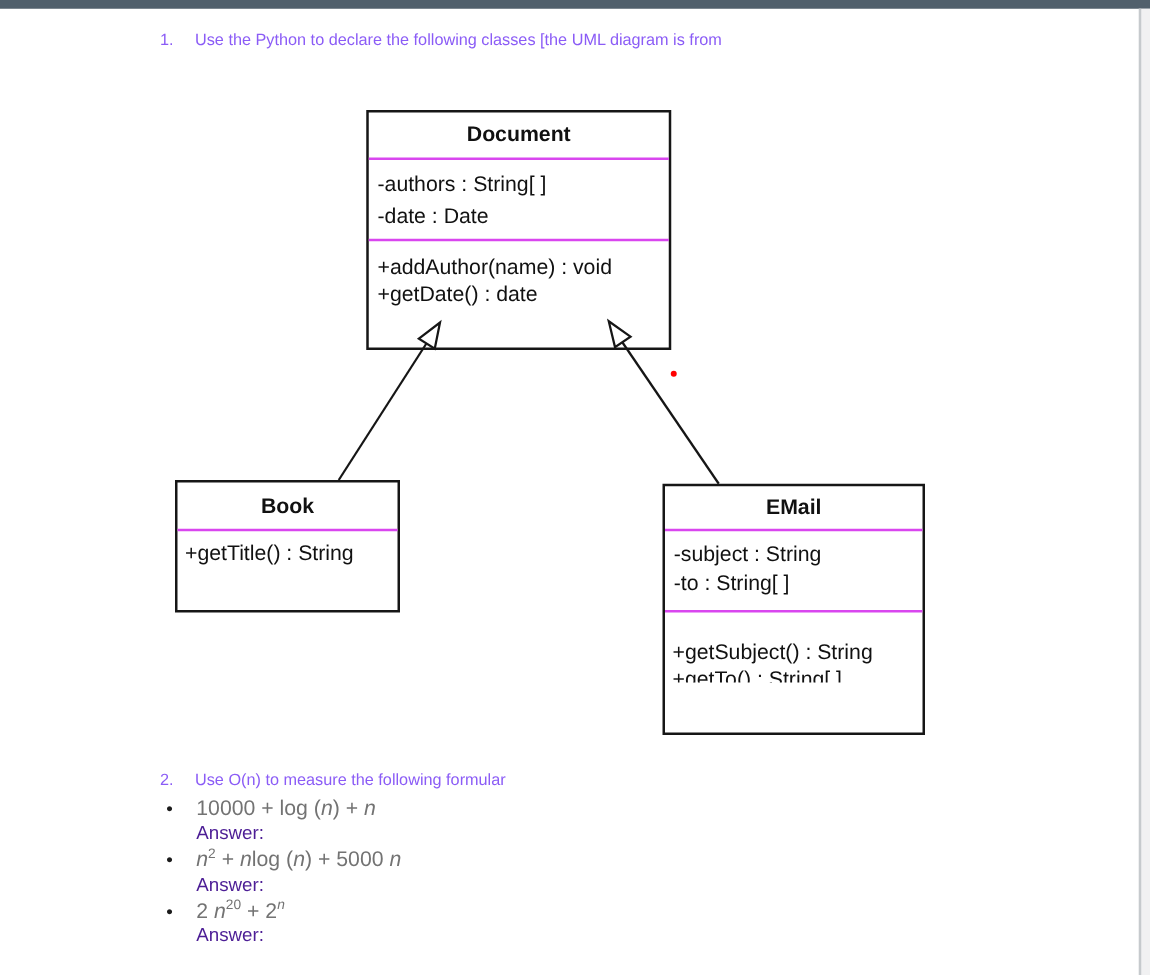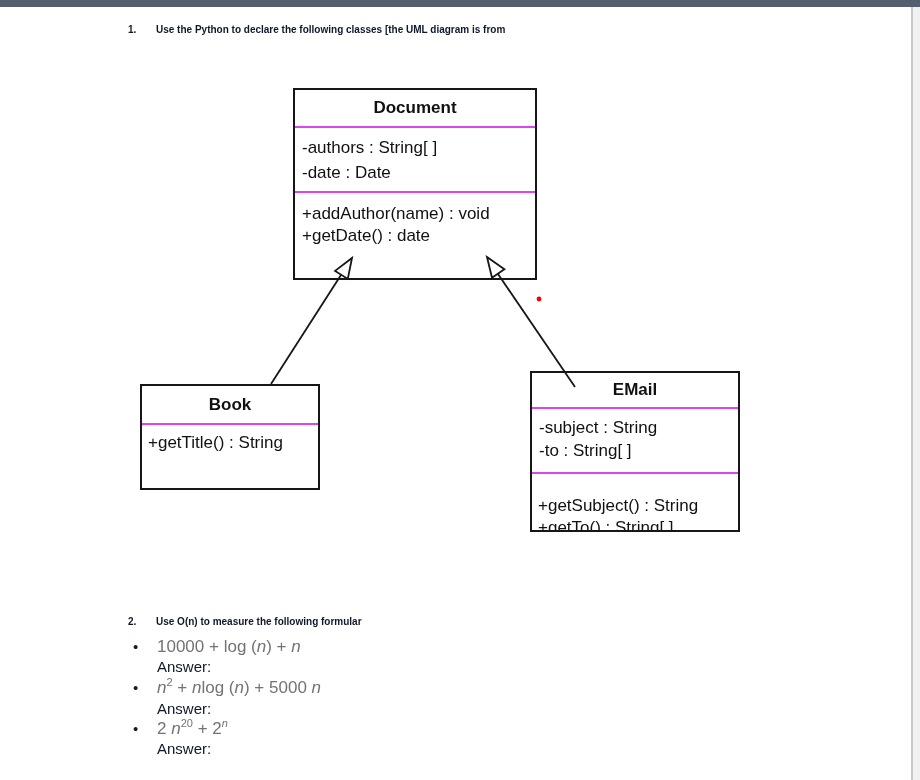--- a/index.html
+++ b/index.html
@@ -21,31 +21,30 @@
   .page-edge {
     position: absolute;
     left: 911px; top: 7px;
     width: 9px; height: 773px;
     background: #F1F1F2;
     border-left: 2px solid #C6CACD;
     box-sizing: border-box;
   }
   .qline {
     position: absolute;
-    font-size: 10px;
+    font-size: 13px;
     white-space: nowrap;
-    color: #0f172a;
-    font-weight: bold;
+    color: #8b5cf6;
   }
   .qnum { display: inline-block; width: 28px; }
   .answer-line {
     position: absolute;
     font-size: 15px;
     white-space: nowrap;
-    color: #0f172a;
+    color: #4c1d95;
   }
   .bullet-row {
     position: absolute;
     left: 133px;
     white-space: nowrap;
   }
   .bullet {
     display: inline-block;
     width: 24px;
     font-size: 15px;
@@ -116,21 +115,21 @@
     </div>
   </div>
 
   <div class="uml-class" style="left:140px; top:384px; width:180px; height:106px;">
     <div class="uml-title" style="height:37px;">Book</div>
     <div class="uml-sec sec-center" style="height:37px;">
       <div>+getTitle() : String</div>
     </div>
   </div>
 
-  <div class="uml-class" style="left:530px; top:371px; width:210px; height:161px;">
+  <div class="uml-class" style="left:530px; top:387px; width:210px; height:201px;">
     <div class="uml-title" style="height:34px;">EMail</div>
     <div class="uml-sec sec-pad" style="height:65px; padding-top:7px; line-height:23px;">
       <div>-subject : String</div>
       <div>-to : String[ ]</div>
     </div>
     <div class="uml-sec" style="height:58px; padding-top:21px; padding-left:6px; line-height:22px;">
       <div>+getSubject() : String</div>
       <div>+getTo() : String[ ]</div>
     </div>
   </div>

